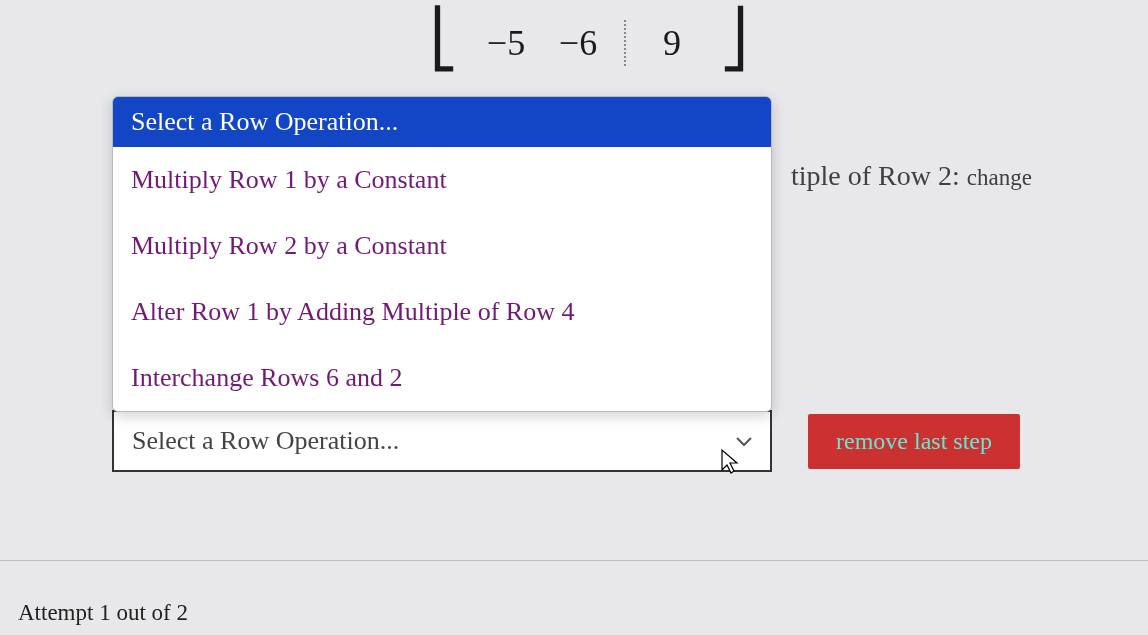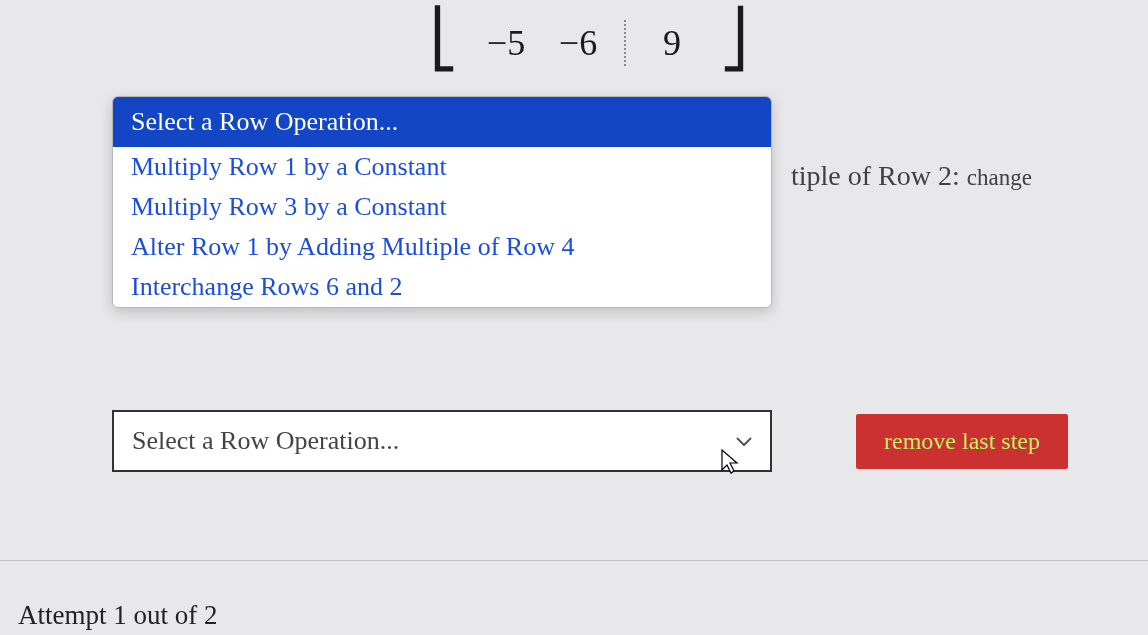--- a/index.html
+++ b/index.html
@@ -61,23 +61,23 @@
       overflow: hidden;
       z-index: 5;
     }
     .dropdown-header {
       background: #1246c4;
       color: #ffffff;
       padding: 10px 18px;
       font-size: 26px;
     }
     .dropdown-item {
-      padding: 5px 18px;
+      padding: 18px 18px;
       font-size: 26px;
-      color: #1d4ed8;
+      color: #701a75;
       cursor: pointer;
     }
 
     .select-box {
       position: absolute;
       top: 410px;
       left: 112px;
       width: 660px;
       height: 62px;
       border: 2px solid #333;
@@ -105,44 +105,43 @@
     }
     .context-small {
       font-size: 23px;
     }
 
     .remove-btn {
       position: absolute;
       top: 414px;
       left: 808px;
       background: #cc3131;
-      color: #bef264;
+      color: #5eead4;
       border: none;
       padding: 14px 28px;
       font-size: 24px;
       font-family: inherit;
       border-radius: 2px;
       cursor: pointer;
-      margin-left: 48px;
     }
 
     .divider-line {
       position: absolute;
       top: 560px;
       left: 0;
       width: 100%;
       height: 1px;
       background: #c0c0c0;
     }
 
     .attempt-text {
       position: absolute;
       top: 600px;
       left: 18px;
-      font-size: 27px;
+      font-size: 23px;
       color: #222;
     }
 
     .cursor-pointer-icon {
       position: absolute;
       top: 448px;
       left: 720px;
       z-index: 6;
     }
   </style>
@@ -154,21 +153,21 @@
   <span class="matrix-cell">−5</span>
   <span class="matrix-cell">−6</span>
   <span class="matrix-divider"></span>
   <span class="matrix-cell">9</span>
   <span class="matrix-bracket-right">⎦</span>
 </div>
 
 <div class="dropdown-panel">
   <div class="dropdown-header">Select a Row Operation...</div>
   <div class="dropdown-item">Multiply Row 1 by a Constant</div>
-  <div class="dropdown-item">Multiply Row 3 by a Constant</div>
+  <div class="dropdown-item">Multiply Row 2 by a Constant</div>
   <div class="dropdown-item">Alter Row 1 by Adding Multiple of Row 4</div>
   <div class="dropdown-item">Interchange Rows 6 and 2</div>
 </div>
 
 <div class="context-text">
   <span>tiple of Row 2: </span><span class="context-small">change</span>
 </div>
 
 <div class="select-box">
   <span>Select a Row Operation...</span>

